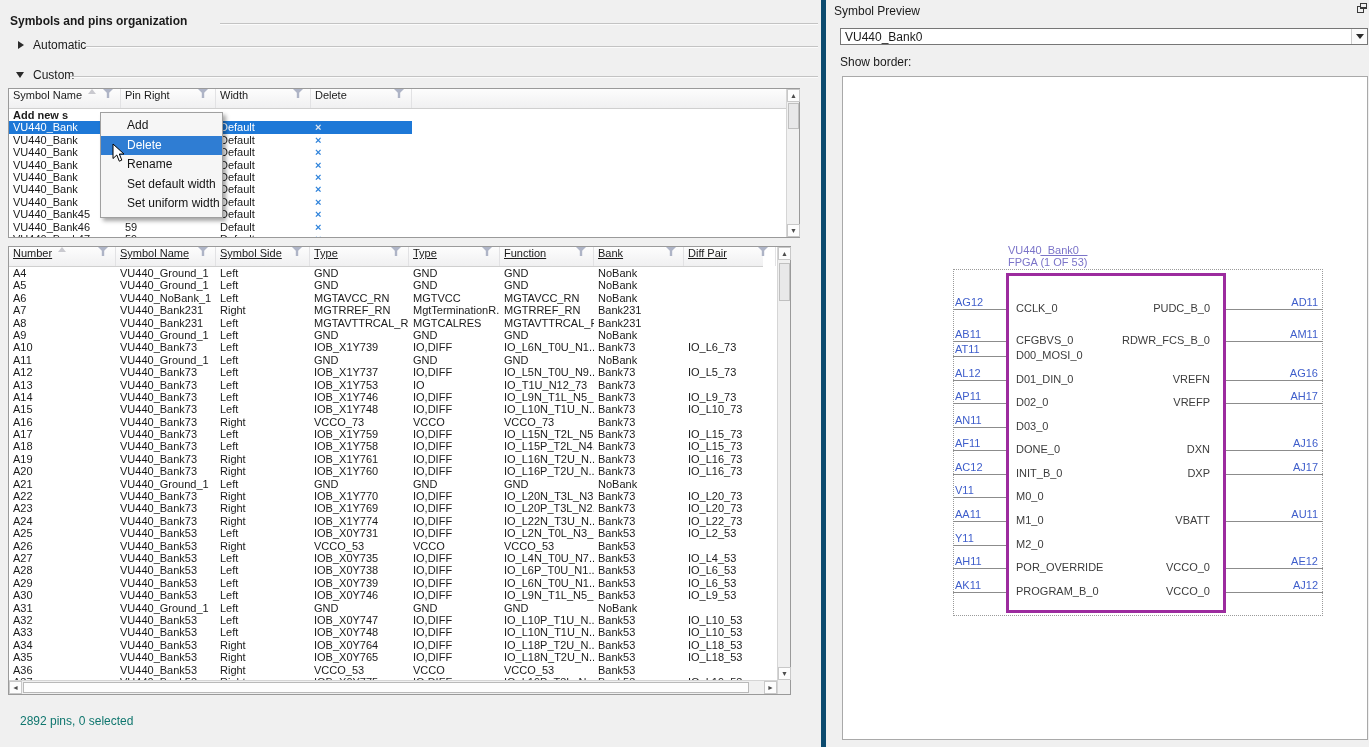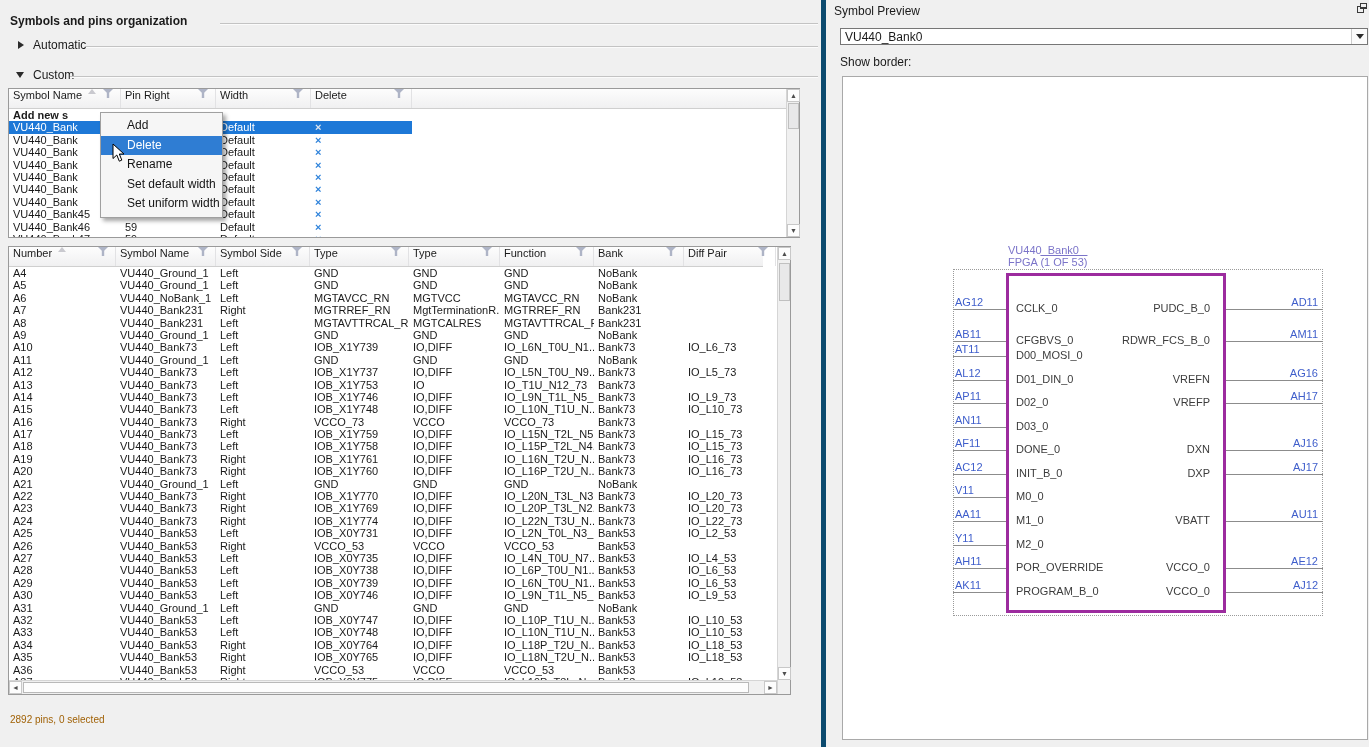--- a/index.html
+++ b/index.html
@@ -39,21 +39,21 @@
             font-size:7px; line-height:11px; text-align:center; }
   .sb-thumb { position:absolute; left:1px; width:11px; background:#e8e8e9; border:1px solid #c0c0c0; }
   .sb-thumb-h { position:absolute; top:1px; height:11px; background:#fdfdfd; border:1px solid #b9b9b9; }
 
   
   #context-menu { position:absolute; left:100px; top:104px; width:123px; background:#f6f6f6;
                   border:1px solid #a0a0a0; box-shadow:3px 3px 4px rgba(0,0,0,.35); padding:3px 0; z-index:30;margin-top:8px; }
   .menu-item { height:19.6px; line-height:19.6px; font-size:12px; padding-left:26px; color:#141414; white-space:nowrap; }
   .menu-item.hl { background:#2f7dd3; color:#ffffff; }
 
-  .status-text { position:absolute; left:10px; top:714px; font-size:10px; color:#a16207; }
+  .status-text { position:absolute; left:20px; top:714px; font-size:12px; color:#0f766e; }
 
   
   #cursor { position:absolute; left:112px; top:143px; z-index:40; }
 
   
   #right-panel { position:absolute; left:821px; top:0; width:487px; height:747px; background:#f0f0f0; border-left:5px solid #0c4a6e; }
   .rp-title { position:absolute; left:8px; top:4px; font-size:12px; }
   #dock-icon { position:absolute; left:531px; top:3px; width:10px; height:10px; }
   #dock-icon .sq1 { position:absolute; left:0; top:3px; width:7px; height:7px; border:1px solid #3a3a3a; background:#f0f0f0; }
   #dock-icon .sq2 { position:absolute; left:3px; top:0; width:7px; height:6px; border:1px solid #3a3a3a; border-bottom-width:2px; background:#f0f0f0; }
@@ -188,21 +188,21 @@
           </div>
         </div>
       <div class="vscroll" style="height:148px;">
         <div class="sb-btn" style="top:0;">▲</div>
         <div class="sb-thumb" style="top:14px; height:26px;"></div>
         <div class="sb-btn" style="bottom:0;">▼</div>
       </div>
     </div>
 
     <div class="tbl" style="left:8px; top:246px; width:783px; height:449px;">
-      <div class="thead" id="pins-thead" style="grid-template-columns:107px 100px 94px 99px 91px 94px 90px 92px 1fr; margin-right:27px;">
+      <div class="thead" id="pins-thead" style="grid-template-columns:107px 100px 94px 99px 91px 94px 90px 92px 1fr; margin-right:27px;text-decoration:underline;">
           <div class="hcell">
             <div>Number</div>
             <div class="sort-tri"></div>
             <div class="funnel"></div>
           </div>
           <div class="hcell">
             <div>Symbol Name</div>
             <div class="funnel"></div>
           </div>
           <div class="hcell">

